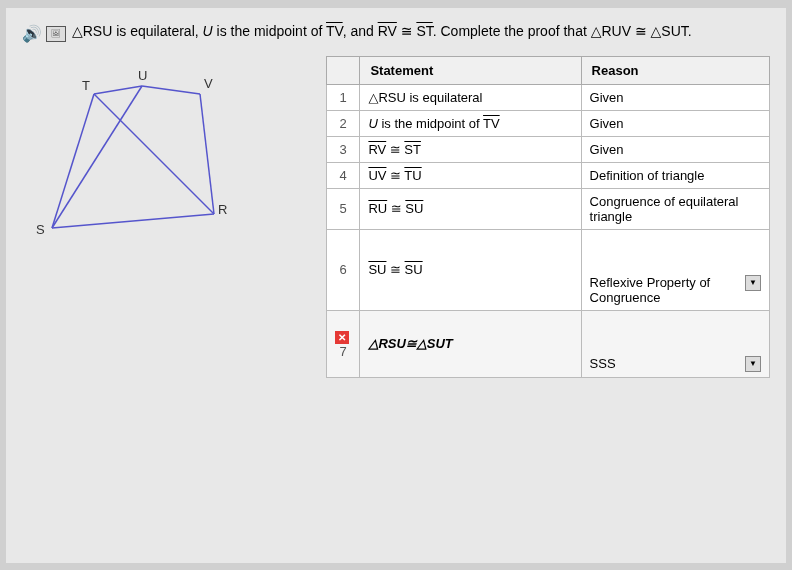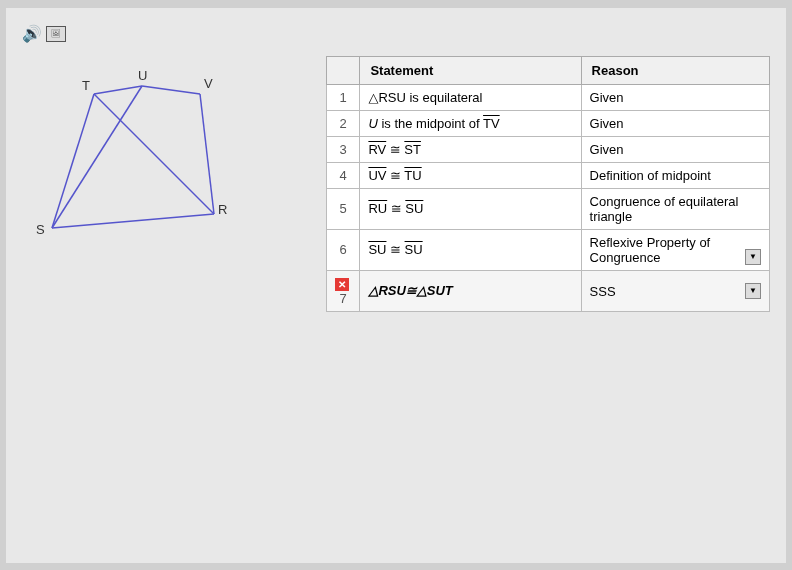--- a/index.html
+++ b/index.html
@@ -111,22 +111,23 @@
     }
     .row-7 td:nth-child(2) {
       font-style: italic;
       font-weight: normal;
     }
     .row-x {
       background: #f5f5f5;
     }
     .dropdown-cell {
       display: flex;
-      align-items: flex-end;
+      align-items: flex-start;
       justify-content: space-between;
+      margin-top: 40px;
     }
     .dropdown-arrow {
       width: 16px;
       height: 16px;
       border: 1px solid #888;
       background: #ddd;
       display: flex;
       align-items: center;
       justify-content: center;
       font-size: 8px;
@@ -145,20 +146,23 @@
   </style>
 </head>
 <body>
 
 <div class="page">
   <div class="header">
     <div class="header-icons">
       <span class="speaker-icon">🔊</span>
       <span class="img-icon">🖼</span>
     </div>
+    <div class="header-text">
+      <span>△RSU is equilateral, <em>U</em> is the midpoint of <span class="overline">TV</span>, and <span class="overline">RV</span> ≅ <span class="overline">ST</span>. Complete the proof that △RUV ≅ △SUT.</span>
+    </div>
   </div>
 
   <div class="content-area">
     <div class="diagram-area">
       <svg viewBox="0 0 220 200">
 
         <line x1="30" y1="172" x2="72" y2="38" stroke="#5555cc" stroke-width="1.5"></line>
         <line x1="72" y1="38" x2="120" y2="30" stroke="#5555cc" stroke-width="1.5"></line>
         <line x1="120" y1="30" x2="178" y2="38" stroke="#5555cc" stroke-width="1.5"></line>
         <line x1="178" y1="38" x2="192" y2="158" stroke="#5555cc" stroke-width="1.5"></line>
@@ -196,21 +200,21 @@
             <td>Given</td>
           </tr>
           <tr>
             <td>3</td>
             <td><span class="overline">RV</span> ≅ <span class="overline">ST</span></td>
             <td>Given</td>
           </tr>
           <tr>
             <td>4</td>
             <td><span class="overline">UV</span> ≅ <span class="overline">TU</span></td>
-            <td>Definition of midpoint</td>
+            <td>Definition of triangle</td>
           </tr>
           <tr>
             <td>5</td>
             <td><span class="overline">RU</span> ≅ <span class="overline">SU</span></td>
             <td>Congruence of equilateral triangle</td>
           </tr>
           <tr>
             <td>6</td>
             <td><span class="overline">SU</span> ≅ <span class="overline">SU</span></td>
             <td>

